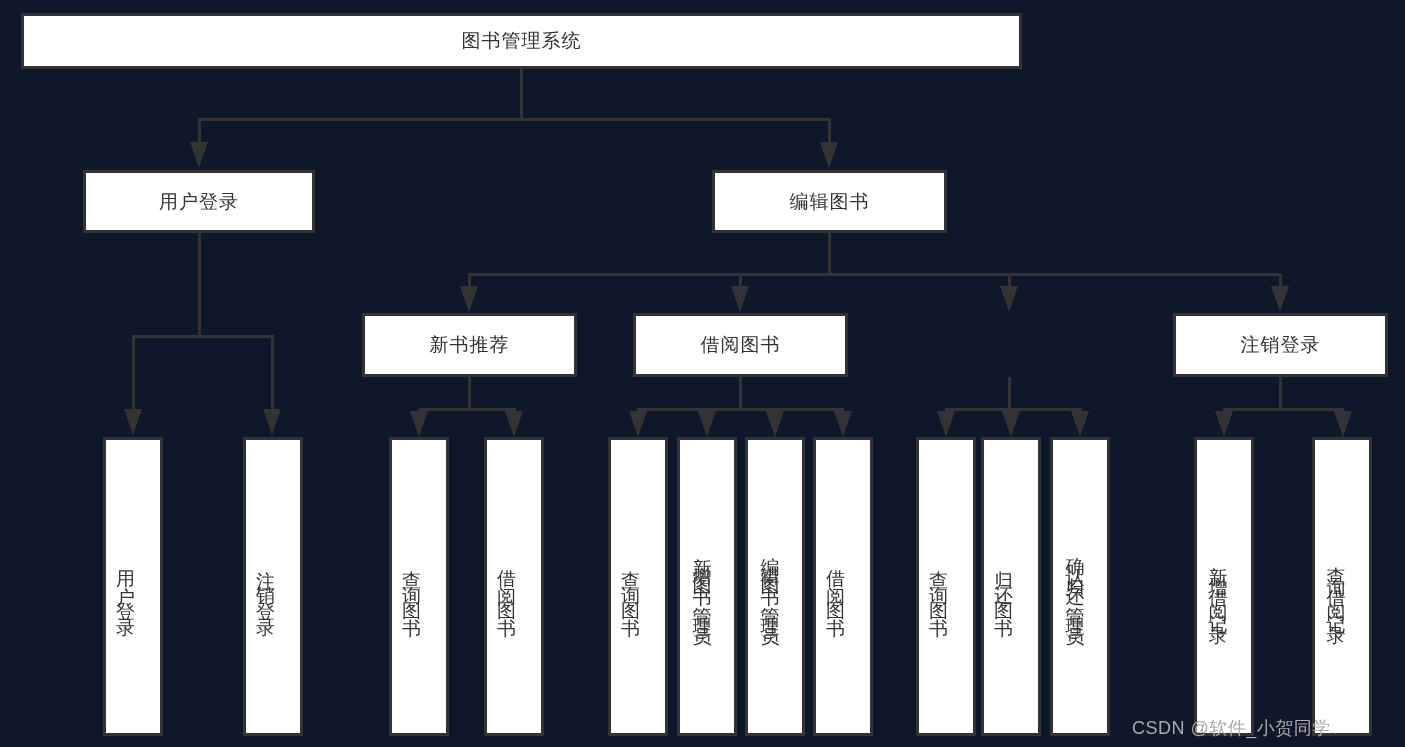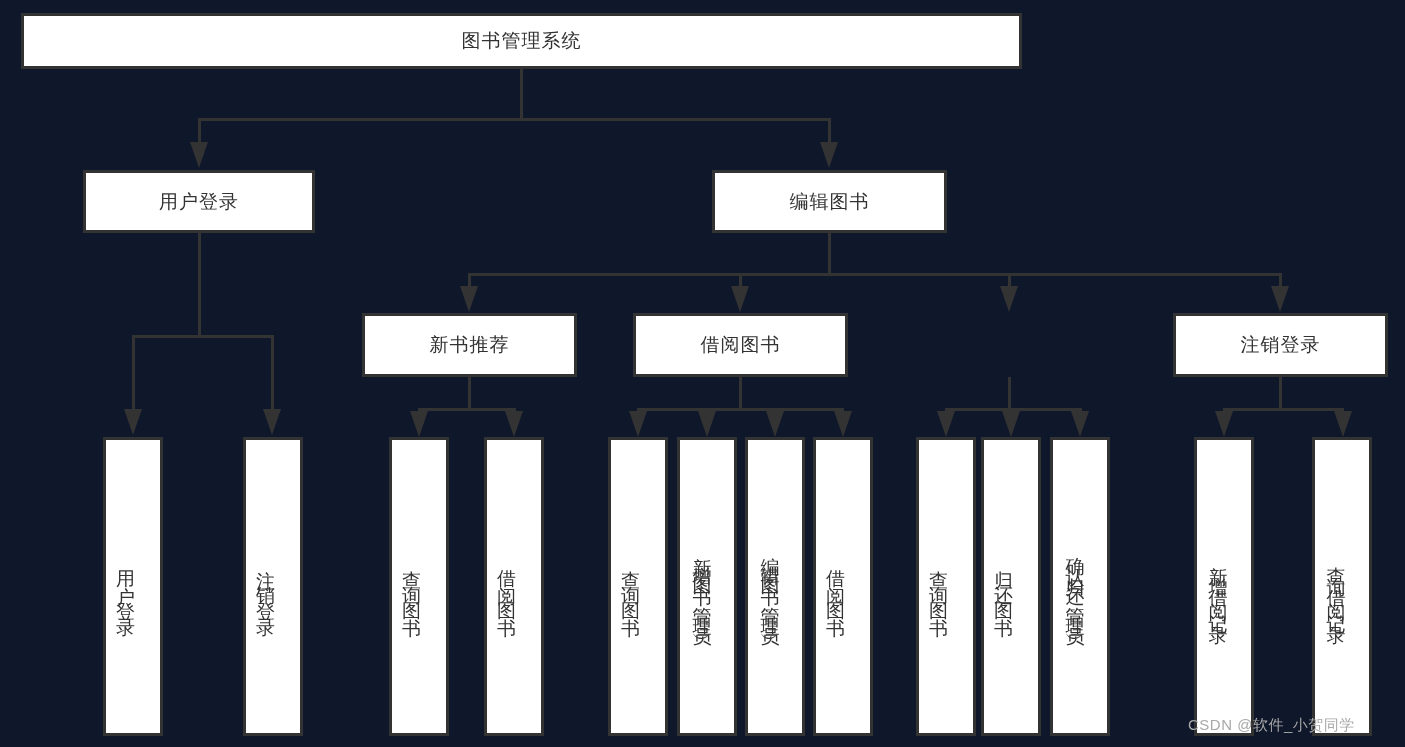--- a/index.html
+++ b/index.html
@@ -41,22 +41,22 @@
   .vline{position:absolute;width:3px;background:#333333;}
   .hline{position:absolute;height:3px;background:#333333;}
   .arrow{
     position:absolute;width:0;height:0;
     border-left:9px solid transparent;
     border-right:9px solid transparent;
     border-top:26px solid #333333;
   }
   .watermark{
     position:absolute;
-    left:1188px;top:716px;
-    font-size:15px;
+    left:1132px;top:716px;
+    font-size:18px;
     color:#a9a9a9;
     letter-spacing:0.5px;
     white-space:nowrap;
     z-index:5;
   }
 </style>
 </head>
 <body>
 
 <div class="stage">

